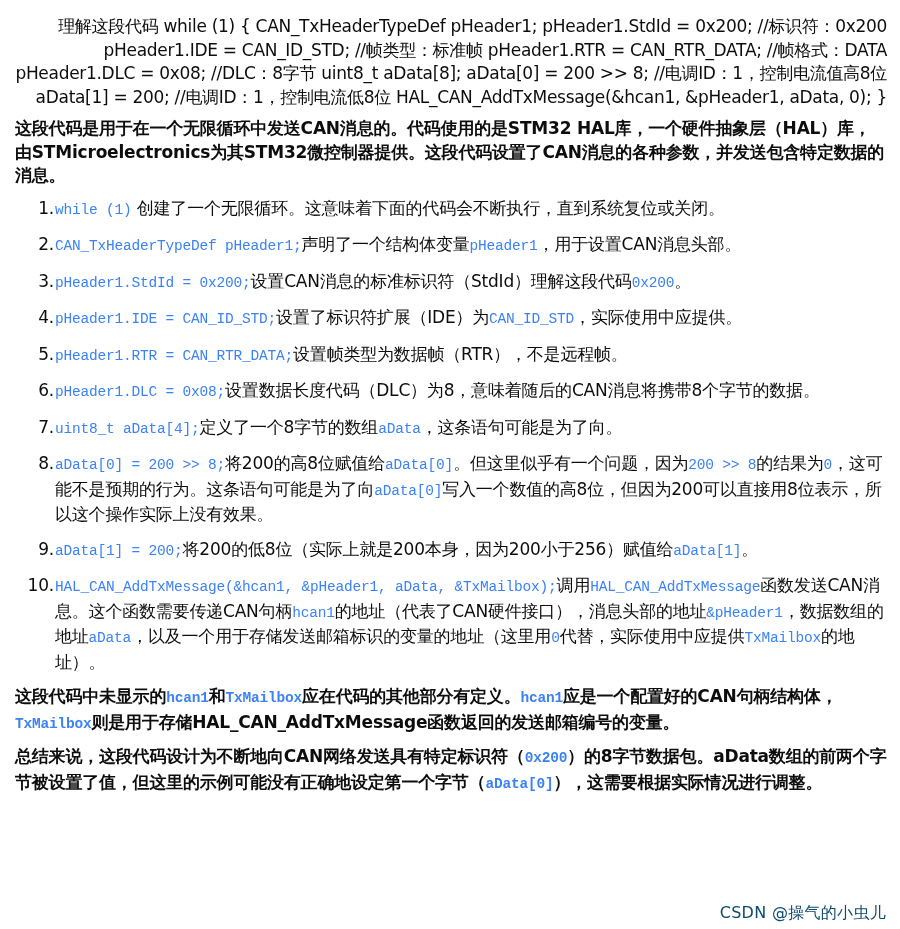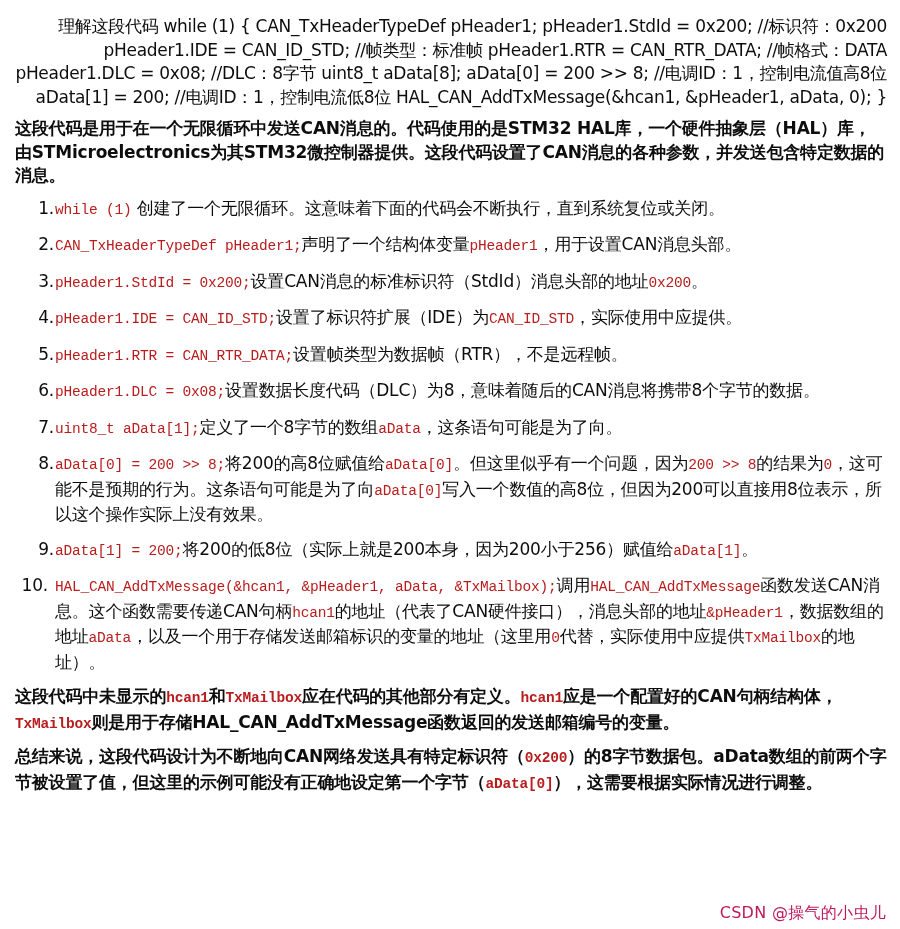--- a/index.html
+++ b/index.html
@@ -5,28 +5,28 @@
   html, body { margin:0; padding:0; background:#ffffff; }
   body {
     width:900px; height:929px; overflow:hidden; position:relative;
     font-family:"DejaVu Sans", "Liberation Sans", sans-serif;
     color:#0d0d0d; font-size:17px; line-height:23.5px;
   }
   .wrap { position:absolute; left:15px; top:15px; width:872px; }
   .prompt { margin:0 0 8px 0; letter-spacing:-0.3px;text-align:right; }
   .speaker { margin:0 0 9px 0; }
   p { margin:0 0 9px 0; letter-spacing:-0.2px;font-weight:bold; }
-  code { font-family:"Liberation Mono", "DejaVu Sans Mono", monospace; font-size:14.5px; color:#b91c1c; }
+  code { font-family:"Liberation Mono", "DejaVu Sans Mono", monospace; font-size:14.5px; color:#3b82f6; }
   ol { list-style:none; margin:0 0 9px 0; padding:0; }
   ol li { position:relative; padding-left:40px; margin-bottom:11px; letter-spacing:-0.2px; }
   ol li .num { position:absolute; left:15px; top:0; width:24px; text-align:right; padding-right:0; }
-  ol li.two .num { left:1px; width:32px; }
+  ol li.two .num { left:7px; width:32px; }
   .watermark {
     position:absolute; right:14px; top:901px;
-    font-size:16px; color:#be185d; letter-spacing:0.3px;
+    font-size:16px; color:#0c4a6e; letter-spacing:0.3px;
   }
 </style>
 </head>
 <body>
 
 <div class="wrap">
   <div class="prompt">理解这段代码 while (1) { CAN_TxHeaderTypeDef pHeader1; pHeader1.StdId = 0x200; //标识符：0x200 pHeader1.IDE = CAN_ID_STD; //帧类型：标准帧 pHeader1.RTR = CAN_RTR_DATA; //帧格式：DATA pHeader1.DLC = 0x08; //DLC：8字节 uint8_t aData[8]; aData[0] = 200 &gt;&gt; 8; //电调ID：1，控制电流值高8位 aData[1] = 200; //电调ID：1，控制电流低8位 HAL_CAN_AddTxMessage(&amp;hcan1, &amp;pHeader1, aData, 0); }</div>
 
   <p>这段代码是用于在一个无限循环中发送CAN消息的。代码使用的是STM32 HAL库，一个硬件抽象层（HAL）库，由STMicroelectronics为其STM32微控制器提供。这段代码设置了CAN消息的各种参数，并发送包含特定数据的消息。</p>
 
@@ -35,37 +35,37 @@
       <span class="num">1.</span>
       <code>while (1)</code>
       <span>创建了一个无限循环。这意味着下面的代码会不断执行，直到系统复位或关闭。</span>
     </li>
     <li>
       <span class="num">2.</span>
       <code>CAN_TxHeaderTypeDef pHeader1;</code><span>声明了一个结构体变量</span><code>pHeader1</code><span>，用于设置CAN消息头部。</span>
     </li>
     <li>
       <span class="num">3.</span>
-      <code>pHeader1.StdId = 0x200;</code><span>设置CAN消息的标准标识符（StdId）消息头部的地址</span><code>0x200</code><span>。</span>
+      <code>pHeader1.StdId = 0x200;</code><span>设置CAN消息的标准标识符（StdId）理解这段代码</span><code>0x200</code><span>。</span>
     </li>
     <li>
       <span class="num">4.</span>
       <code>pHeader1.IDE = CAN_ID_STD;</code><span>设置了标识符扩展（IDE）为</span><code>CAN_ID_STD</code><span>，实际使用中应提供。</span>
     </li>
     <li>
       <span class="num">5.</span>
       <code>pHeader1.RTR = CAN_RTR_DATA;</code><span>设置帧类型为数据帧（RTR），不是远程帧。</span>
     </li>
     <li>
       <span class="num">6.</span>
       <code>pHeader1.DLC = 0x08;</code><span>设置数据长度代码（DLC）为8，意味着随后的CAN消息将携带8个字节的数据。</span>
     </li>
     <li>
       <span class="num">7.</span>
-      <code>uint8_t aData[1];</code><span>定义了一个8字节的数组</span><code>aData</code><span>，这条语句可能是为了向。</span>
+      <code>uint8_t aData[4];</code><span>定义了一个8字节的数组</span><code>aData</code><span>，这条语句可能是为了向。</span>
     </li>
     <li>
       <span class="num">8.</span>
       <code>aData[0] = 200 &gt;&gt; 8;</code><span>将200的高8位赋值给</span><code>aData[0]</code><span>。但这里似乎有一个问题，因为</span><code>200 &gt;&gt; 8</code><span>的结果为</span><code>0</code><span>，这可能不是预期的行为。这条语句可能是为了向</span><code>aData[0]</code><span>写入一个数值的高8位，但因为200可以直接用8位表示，所以这个操作实际上没有效果。</span>
     </li>
     <li>
       <span class="num">9.</span>
       <code>aData[1] = 200;</code><span>将200的低8位（实际上就是200本身，因为200小于256）赋值给</span><code>aData[1]</code><span>。</span>
     </li>
     <li class="two">

